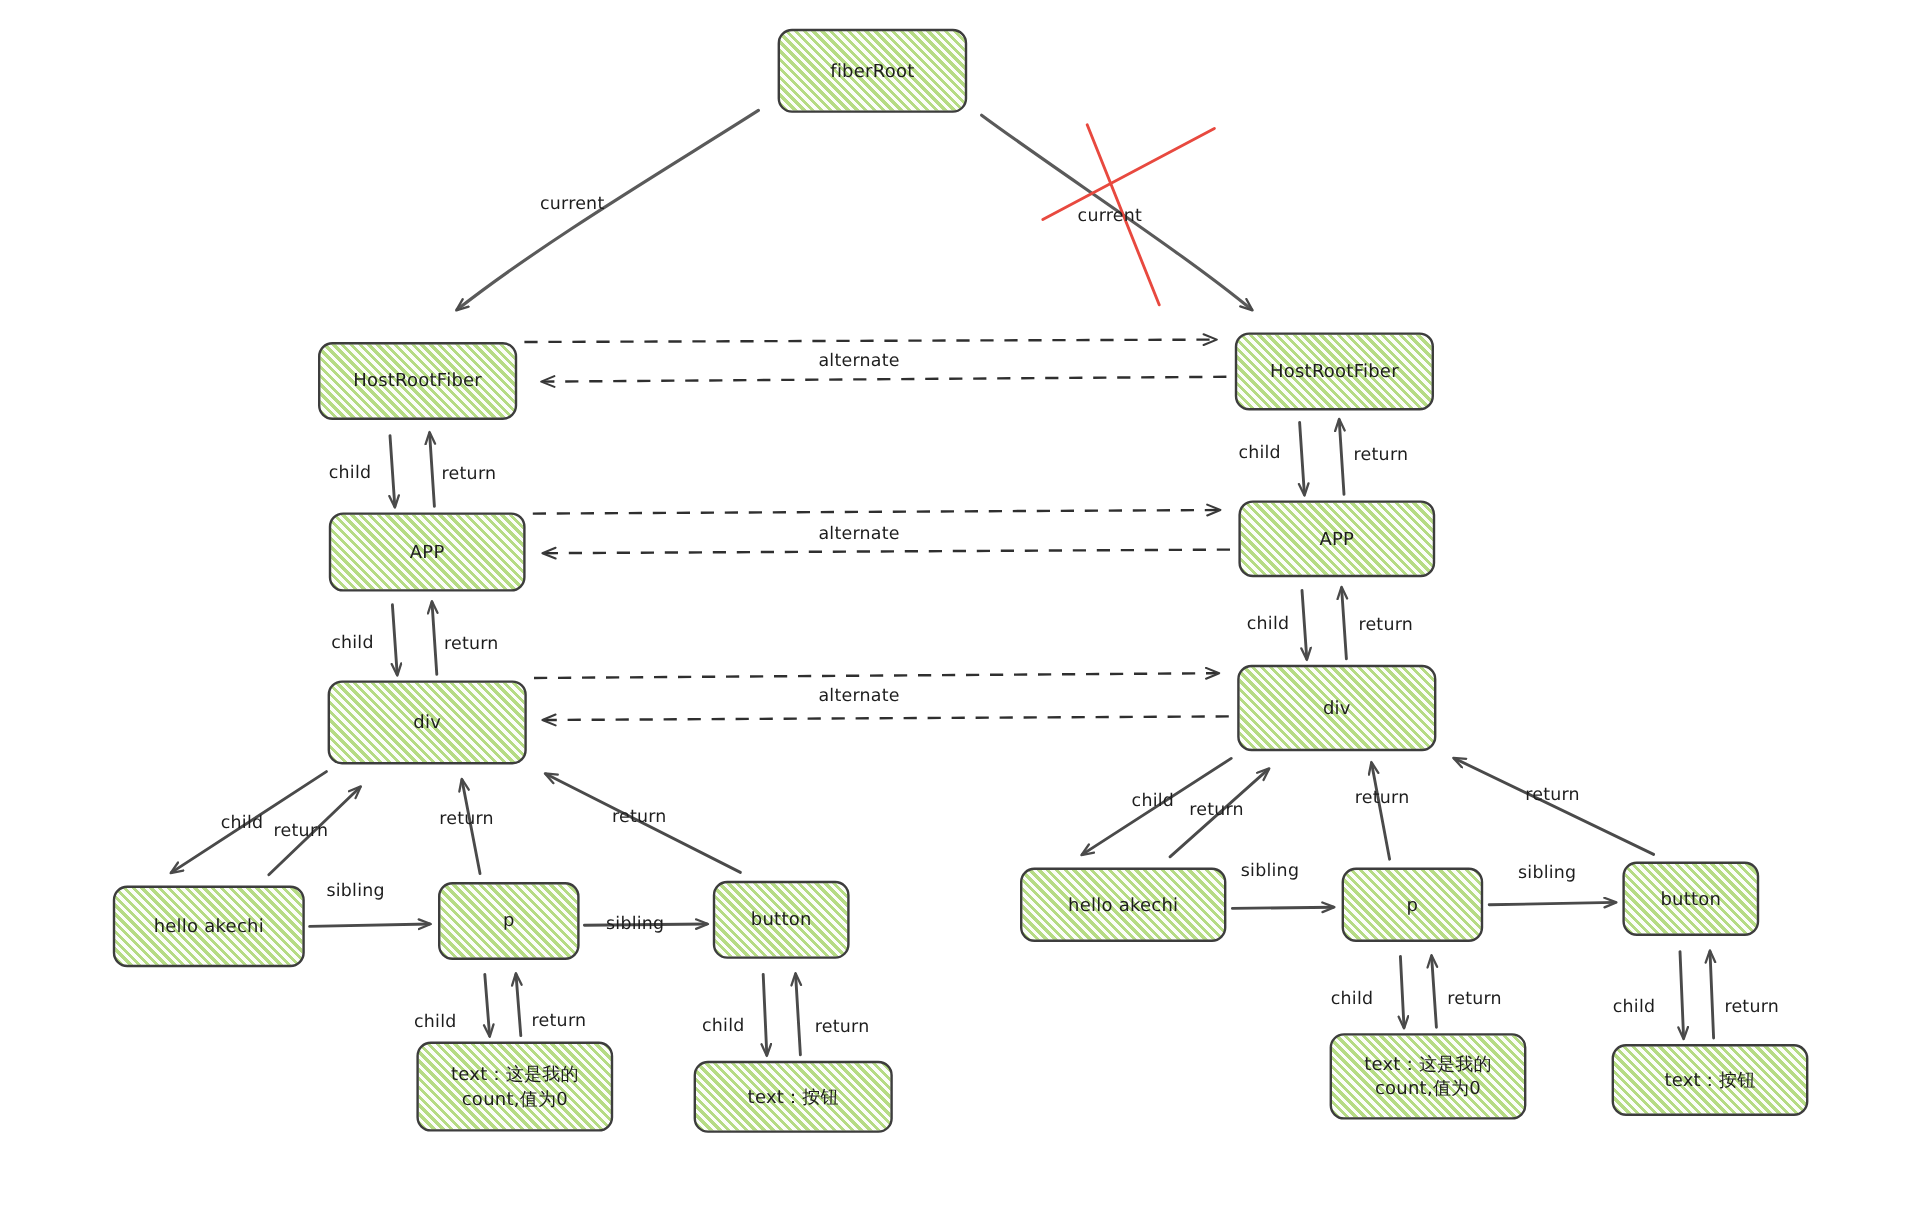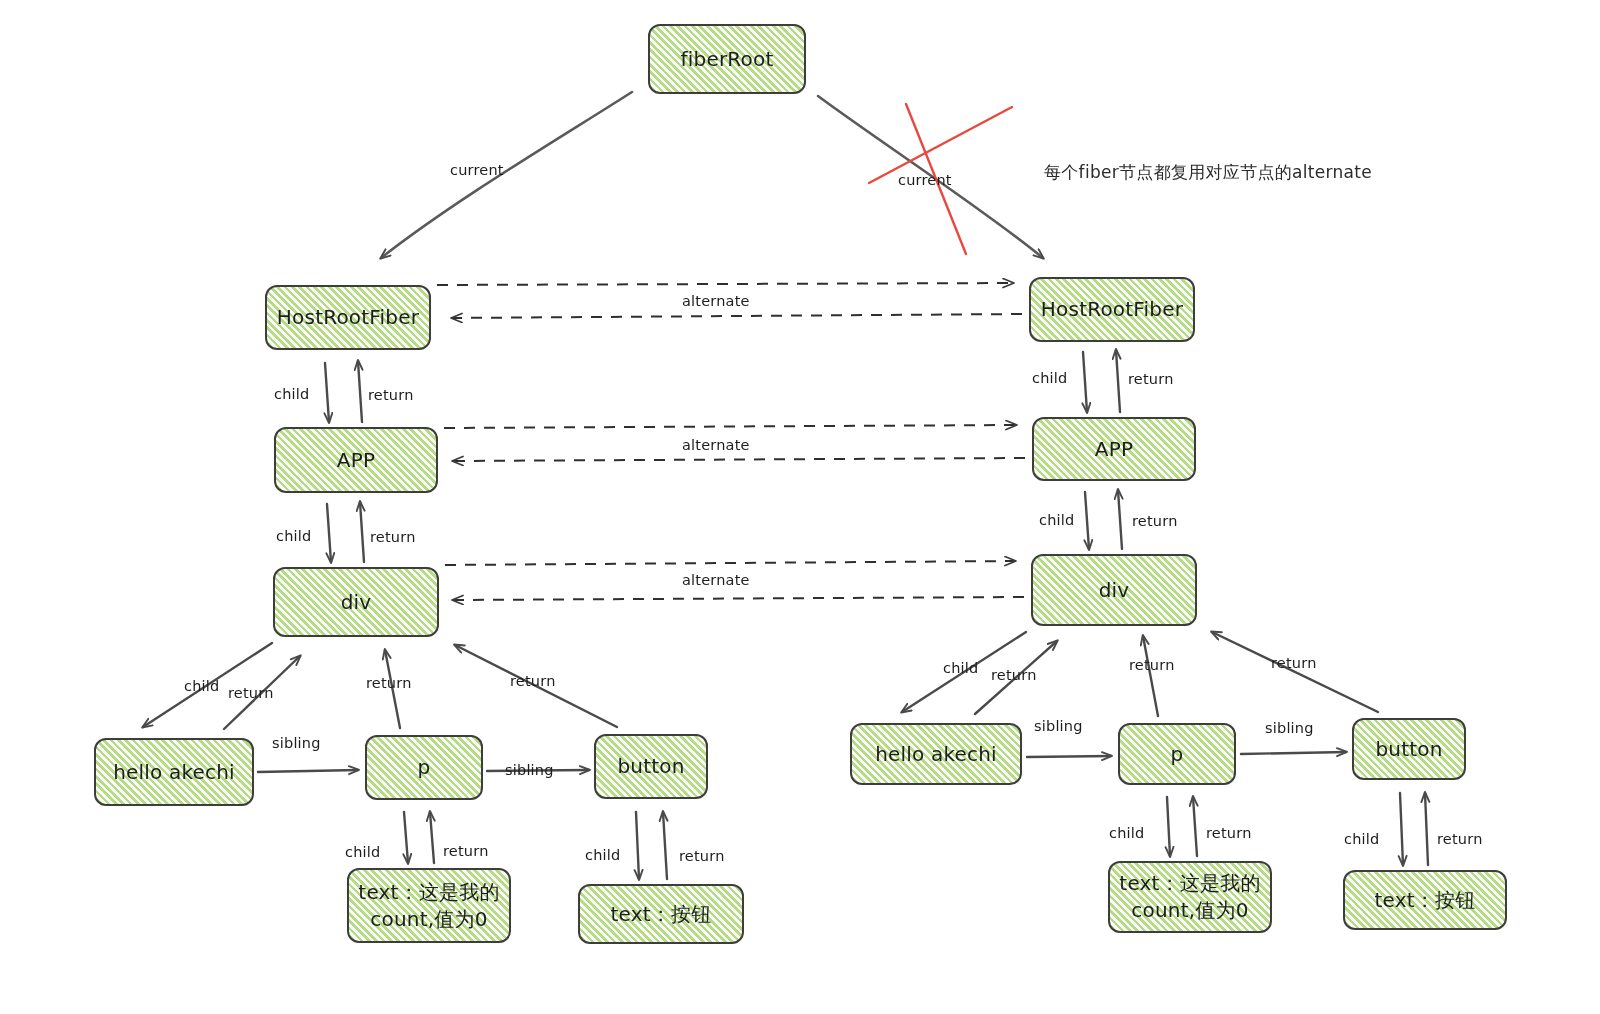--- a/index.html
+++ b/index.html
@@ -36,21 +36,21 @@
         rgba(255,255,255,0.85) 0px,
         rgba(255,255,255,0.85) 2.6px,
         rgba(140,198,63,0.55) 2.6px,
         rgba(140,198,63,0.55) 5.2px
     );
     display: flex;
     align-items: center;
     justify-content: center;
     text-align: center;
     color: #1d1d1d;
-    font-size: 20px;
+    font-size: 15px;
     line-height: 1.35;
     font-family: "DejaVu Sans", sans-serif;
     letter-spacing: 0.2px;
   }
   .node .node-label {
     position: relative;
     z-index: 2;
     padding: 0 6px;
     white-space: pre-line;
   }
@@ -194,21 +194,20 @@
     <span class="node-label">button</span>
   </div>
   <div class="node" style="left:1108px; top:861px; width:164px; height:72px;">
     <span class="node-label">text：这是我的
 count,值为0</span>
   </div>
   <div class="node" style="left:1343px; top:870px; width:164px; height:60px;">
     <span class="node-label">text：按钮</span>
   </div>
 
-  <div class="note-label" style="left:1044px; top:161px;">每个fiber节点都复用对应节点的alternate</div>
 
   <div id="edge-label-host">
       <div class="edge-label" style="left: 450px; top: 162px;">current</div>
       <div class="edge-label" style="left: 898px; top: 172px;">current</div>
       <div class="edge-label" style="left: 682px; top: 293px;">alternate</div>
       <div class="edge-label" style="left: 682px; top: 437px;">alternate</div>
       <div class="edge-label" style="left: 682px; top: 572px;">alternate</div>
       <div class="edge-label" style="left: 274px; top: 386px;">child</div>
       <div class="edge-label" style="left: 368px; top: 387px;">return</div>
       <div class="edge-label" style="left: 276px; top: 528px;">child</div>

